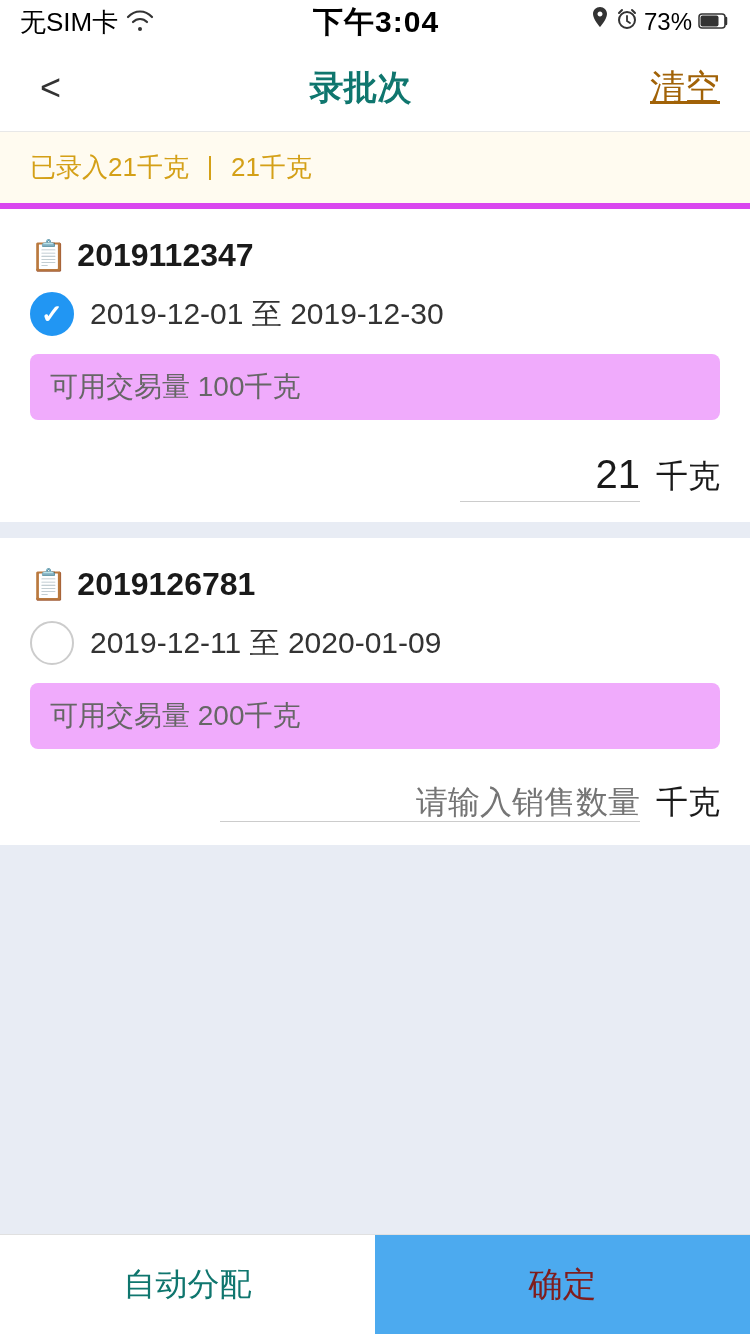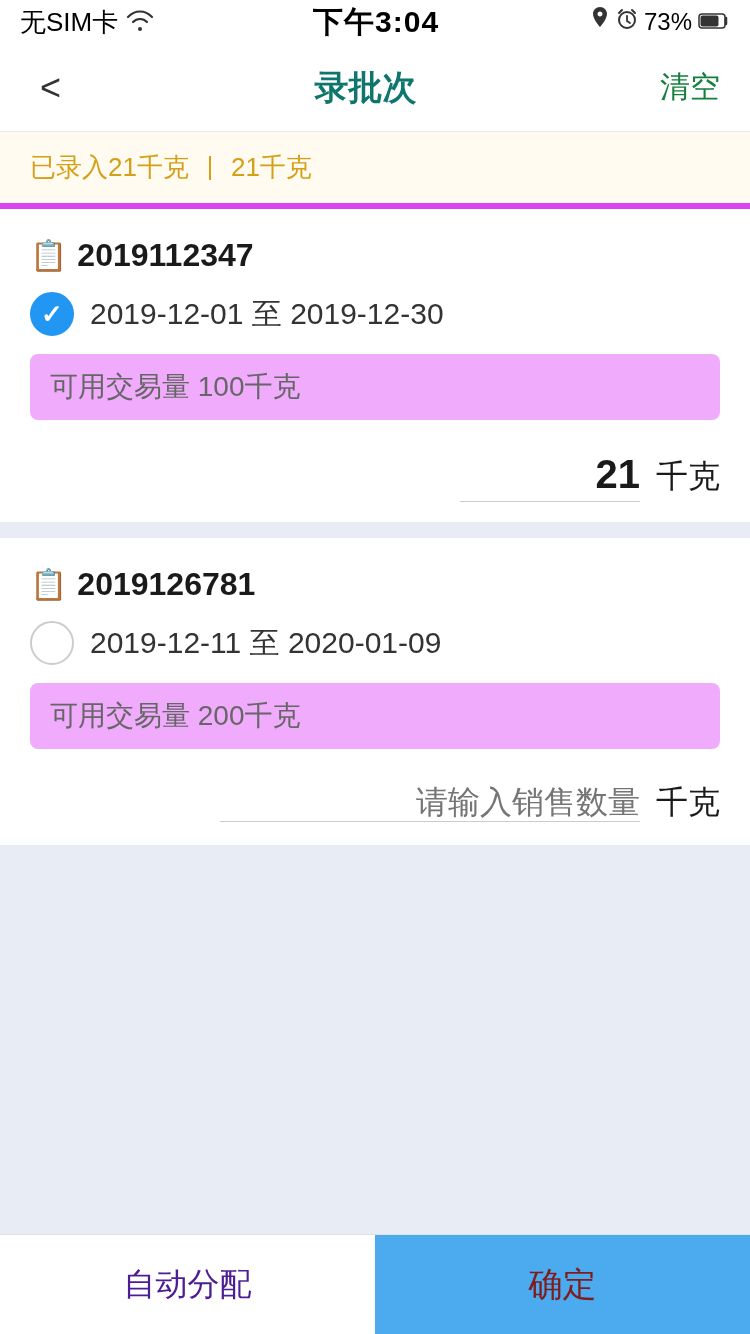--- a/index.html
+++ b/index.html
@@ -56,23 +56,24 @@
       color: #333;
       cursor: pointer;
       padding: 10px;
     }
     .nav-title {
       font-size: 34px;
       font-weight: 600;
       color: #0f766e;
     }
     .nav-clear {
-      font-size: 30px;
-      color: #15803d;
+      font-size: 35px;
+      color: #a16207;
       cursor: pointer;
+      text-decoration: underline;
     }
 
     
     .info-banner {
       background: #fffbf0;
       padding: 18px 30px;
       display: flex;
       align-items: center;
       gap: 20px;
       border-bottom: 6px solid #d946ef;
@@ -151,21 +152,21 @@
     .qty-row {
       display: flex;
       align-items: center;
       justify-content: flex-end;
       padding: 16px 30px 20px 30px;
       gap: 16px;
       background: #fff;
     }
     .qty-value {
       font-size: 40px;
-      font-weight: 700;
+      font-weight: 400;
       color: #1a1a1a;
     }
     .qty-unit {
       font-size: 32px;
       color: #1a1a1a;
     }
     .qty-underline {
       border-bottom: 1px solid #ccc;
       min-width: 180px;
       text-align: right;
@@ -218,21 +219,21 @@
       height: 100px;
       display: flex;
       background: #fff;
       border-top: 1px solid #e0e0e0;
     }
     .btn-auto {
       flex: 1;
       background: #fff;
       border: none;
       font-size: 32px;
-      color: #4c1d95;
+      color: #0f766e;
       cursor: pointer;
       display: flex;
       align-items: center;
       justify-content: center;
     }
     .btn-confirm {
       flex: 1;
       background: #4caaef;
       border: none;
       font-size: 34px;

